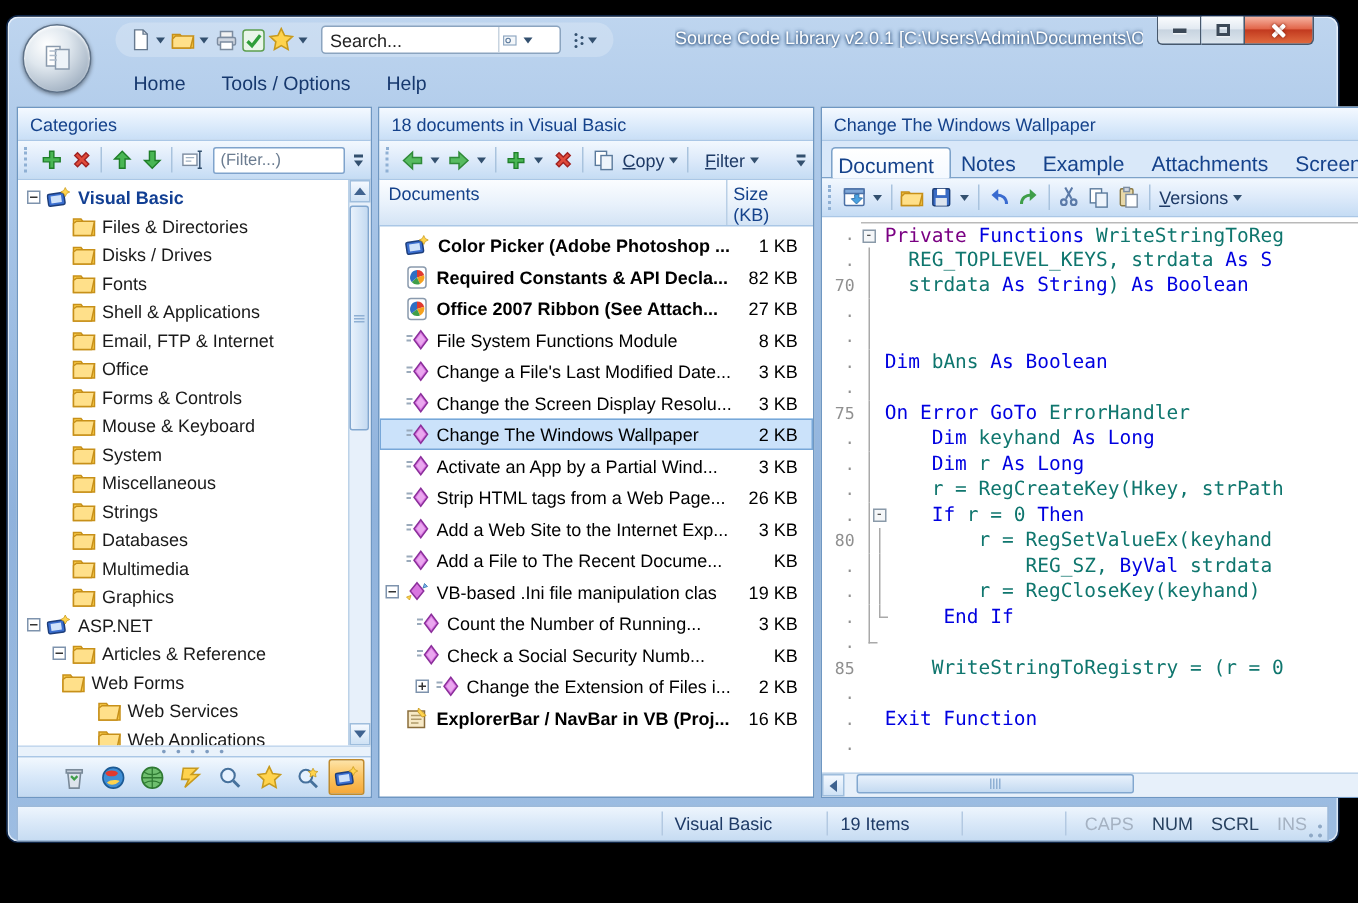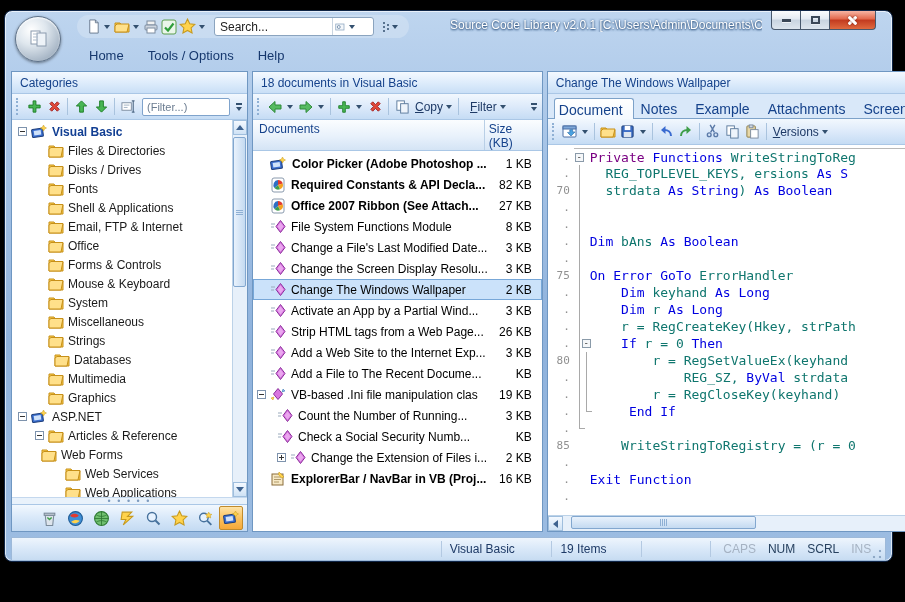--- a/index.html
+++ b/index.html
@@ -397,21 +397,21 @@
             <div class="trow" style="padding-left: 23px;">
               <span class="exp-space"></span>
               <span style="display: flex;">
                 <svg width="16" height="14" viewBox="0 0 16 14">
                   <path d="M1 2h5l1.5 2H15v9H1z" fill="#fbce4a" stroke="#c79019"></path>
                   <path d="M1 5l2-1.5h12L13 13H1z" fill="#ffe08a" stroke="#c79019"></path>
                 </svg>
               </span>
               <span class="lbl">Strings</span>
             </div>
-            <div class="trow" style="padding-left: 29px;">
+            <div class="trow" style="padding-left: 23px;">
               <span class="exp-space"></span>
               <span style="display: flex;">
                 <svg width="16" height="14" viewBox="0 0 16 14">
                   <path d="M1 2h5l1.5 2H15v9H1z" fill="#fbce4a" stroke="#c79019"></path>
                   <path d="M1 5l2-1.5h12L13 13H1z" fill="#ffe08a" stroke="#c79019"></path>
                 </svg>
               </span>
               <span class="lbl">Databases</span>
             </div>
             <div class="trow" style="padding-left: 23px;">
@@ -879,21 +879,21 @@
           </span>
         <span class="sep"></span>
         <span class="tlabel" id="versions-label"><u>V</u>ersions</span>
         <span class="caret"></span>
 
       </div>
       <div id="code-wrap">
         <div id="code-main">
           <div id="code-view">
               <div class="crow topline"><span class="cgut">.</span><span class="cfold"><span class="fb" style="left: 1px;">-</span></span><span class="ctext"><span class="kw2">Private</span><span class="pl"> </span><span class="kw">Functions</span><span class="pl"> WriteStringToReg</span></span></div>
-              <div class="crow"><span class="cgut">.</span><span class="cfold"><span class="vb" style="left: 5px;"></span></span><span class="ctext">  <span class="pl">REG_TOPLEVEL_KEYS, ersions </span><span class="kw">As</span><span class="pl"> </span><span class="kw">S</span></span></div>
+              <div class="crow"><span class="cgut">.</span><span class="cfold"><span class="vb" style="left: 5px;"></span></span><span class="ctext">  <span class="pl">REG_TOPLEVEL_KEYS, strdata </span><span class="kw">As</span><span class="pl"> </span><span class="kw">S</span></span></div>
               <div class="crow"><span class="cgut">70</span><span class="cfold"><span class="vb" style="left: 5px;"></span></span><span class="ctext">  <span class="pl">strdata </span><span class="kw">As</span><span class="pl"> </span><span class="kw">String</span><span class="pl">) </span><span class="kw">As</span><span class="pl"> </span><span class="kw">Boolean</span></span></div>
               <div class="crow"><span class="cgut">.</span><span class="cfold"><span class="vb" style="left: 5px;"></span></span><span class="ctext"></span></div>
               <div class="crow"><span class="cgut">.</span><span class="cfold"><span class="vb" style="left: 5px;"></span></span><span class="ctext"></span></div>
               <div class="crow"><span class="cgut">.</span><span class="cfold"><span class="vb" style="left: 5px;"></span></span><span class="ctext"><span class="kw">Dim</span><span class="pl"> bAns </span><span class="kw">As</span><span class="pl"> </span><span class="kw">Boolean</span></span></div>
               <div class="crow"><span class="cgut">.</span><span class="cfold"><span class="vb" style="left: 5px;"></span></span><span class="ctext"></span></div>
               <div class="crow"><span class="cgut">75</span><span class="cfold"><span class="vb" style="left: 5px;"></span></span><span class="ctext"><span class="kw">On</span><span class="pl"> </span><span class="kw">Error</span><span class="pl"> </span><span class="kw">GoTo</span><span class="pl"> ErrorHandler</span></span></div>
               <div class="crow"><span class="cgut">.</span><span class="cfold"><span class="vb" style="left: 5px;"></span></span><span class="ctext">    <span class="kw">Dim</span><span class="pl"> keyhand </span><span class="kw">As</span><span class="pl"> </span><span class="kw">Long</span></span></div>
               <div class="crow"><span class="cgut">.</span><span class="cfold"><span class="vb" style="left: 5px;"></span></span><span class="ctext">    <span class="kw">Dim</span><span class="pl"> r </span><span class="kw">As</span><span class="pl"> </span><span class="kw">Long</span></span></div>
               <div class="crow"><span class="cgut">.</span><span class="cfold"><span class="vb" style="left: 5px;"></span></span><span class="ctext">    <span class="pl">r = RegCreateKey(Hkey, strPath</span></span></div>
               <div class="crow"><span class="cgut">.</span><span class="cfold"><span class="vb" style="left: 5px;"></span><span class="fb" style="left: 8px;">-</span></span><span class="ctext">    <span class="kw">If</span><span class="pl"> r = 0 </span><span class="kw">Then</span></span></div>

